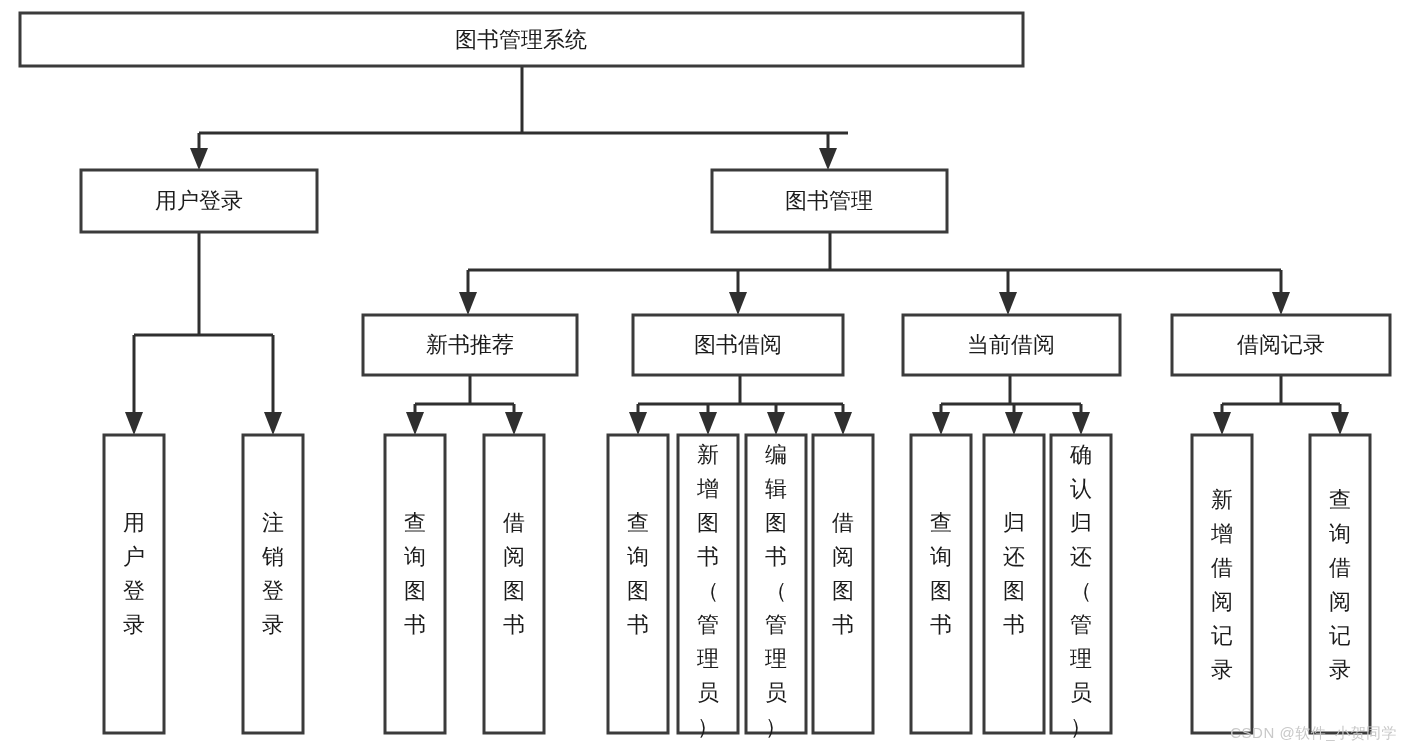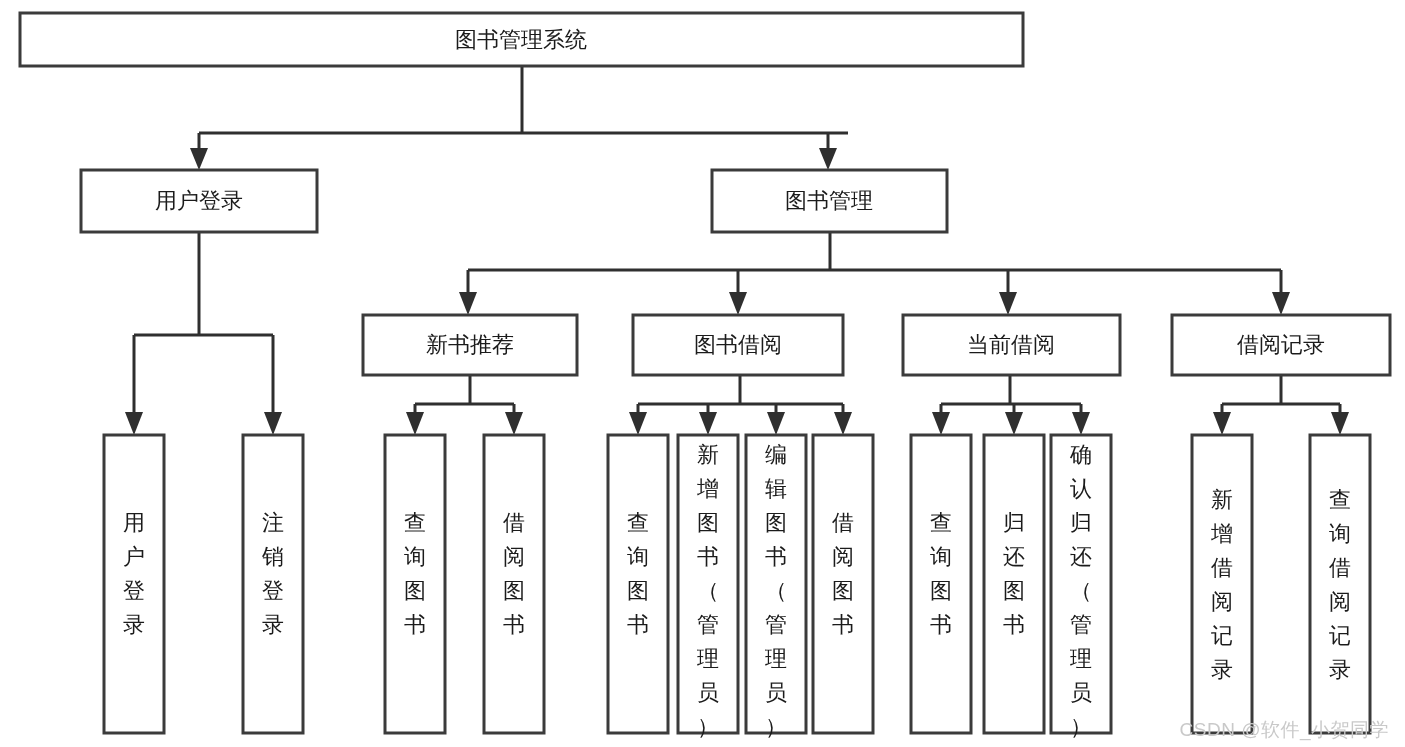--- a/index.html
+++ b/index.html
@@ -41,24 +41,24 @@
     stroke: #2f2f2f;
     stroke-width: 3;
     fill: none;
     stroke-linecap: butt;
   }
   .arrow-head {
     fill: #2f2f2f;
   }
   .watermark {
     position: absolute;
-    right: 16px;
+    right: 8px;
     bottom: 4px;
     font-family: "Liberation Sans", "DejaVu Sans", sans-serif;
-    font-size: 19px;
+    font-size: 15px;
     color: #c9c9c9;
     white-space: nowrap;
     letter-spacing: 0.5px;
     pointer-events: none;
   }
 </style>
 </head>
 <body>
 
 <svg id="diagram" viewBox="0 0 1405 747" xmlns="http://www.w3.org/2000/svg">

